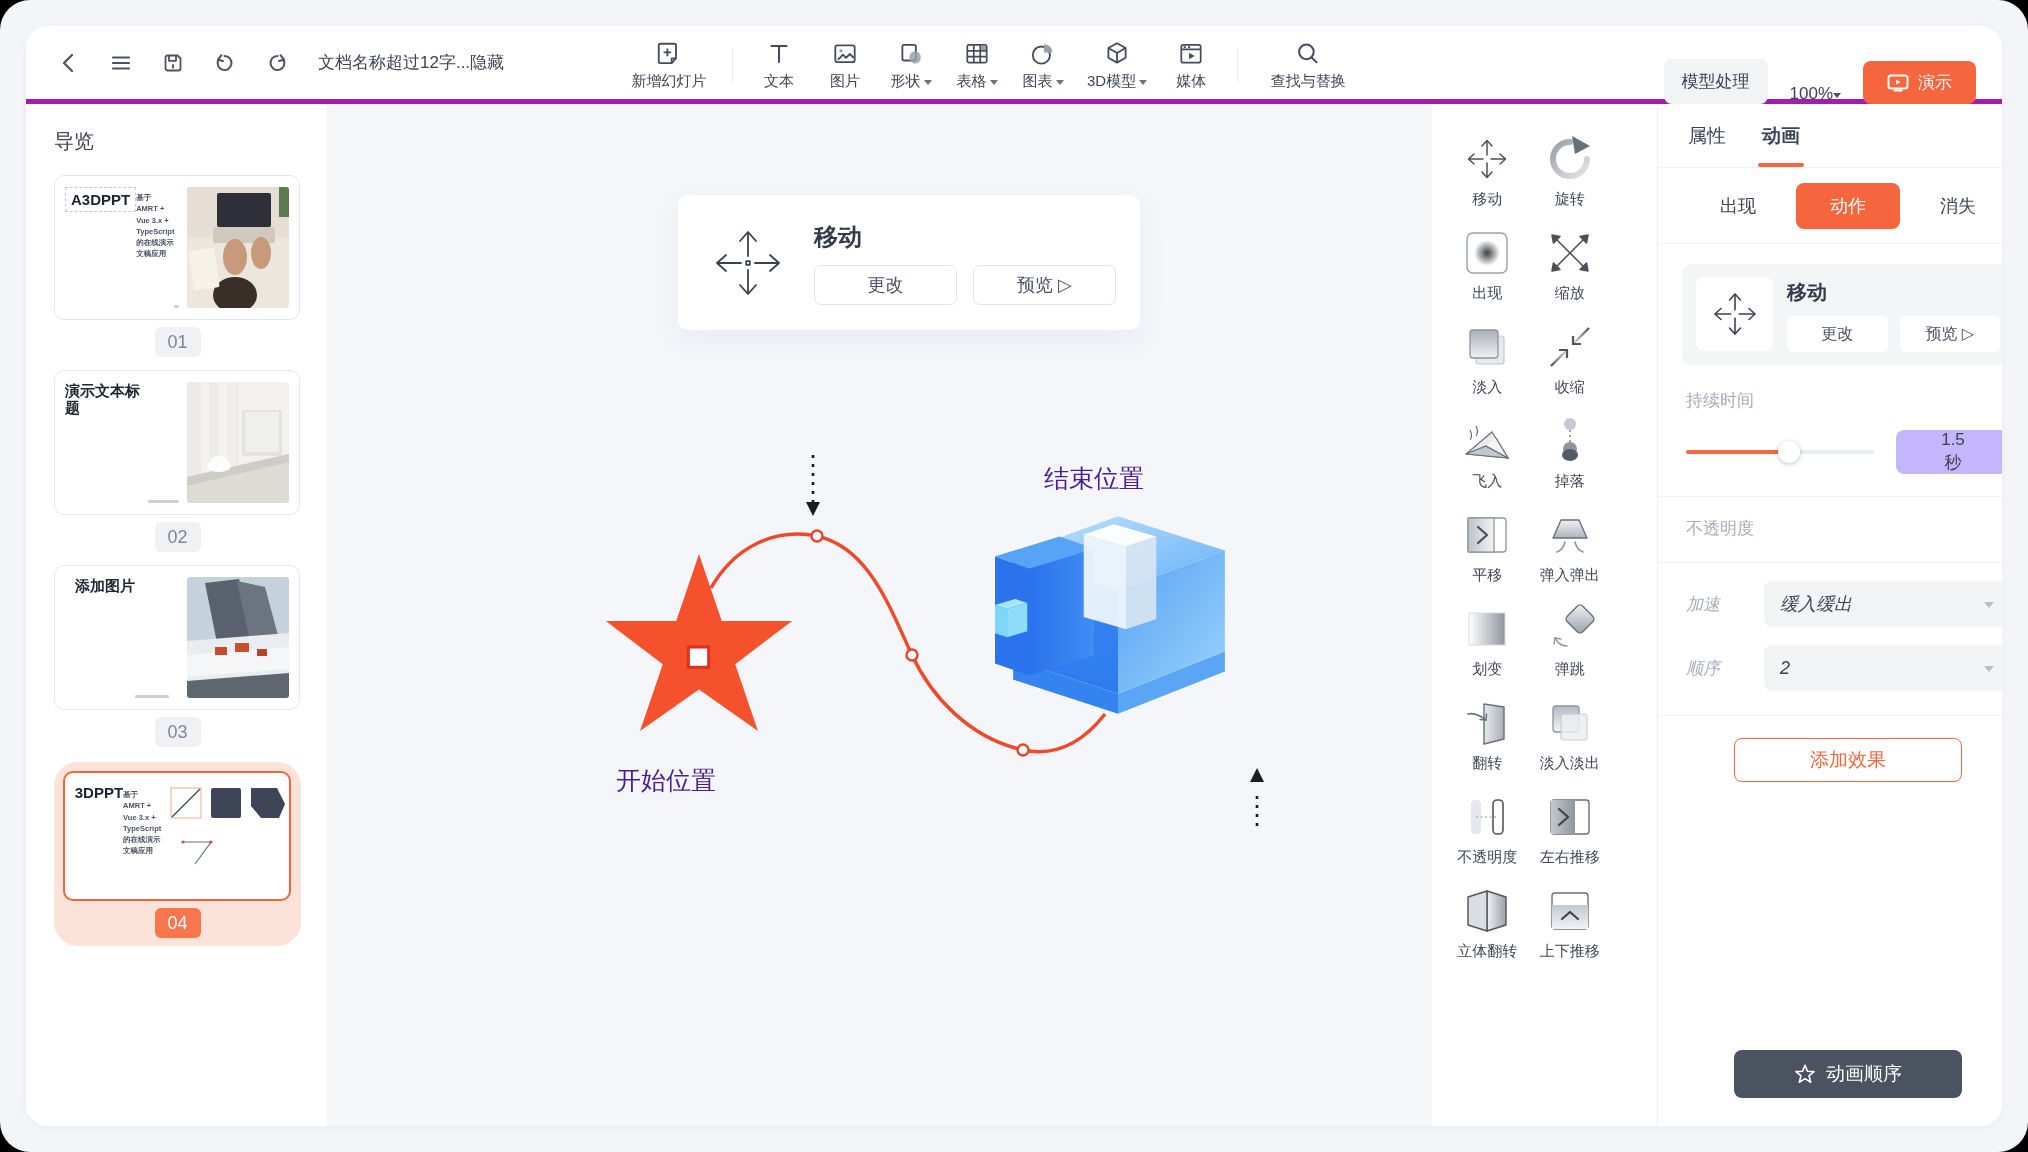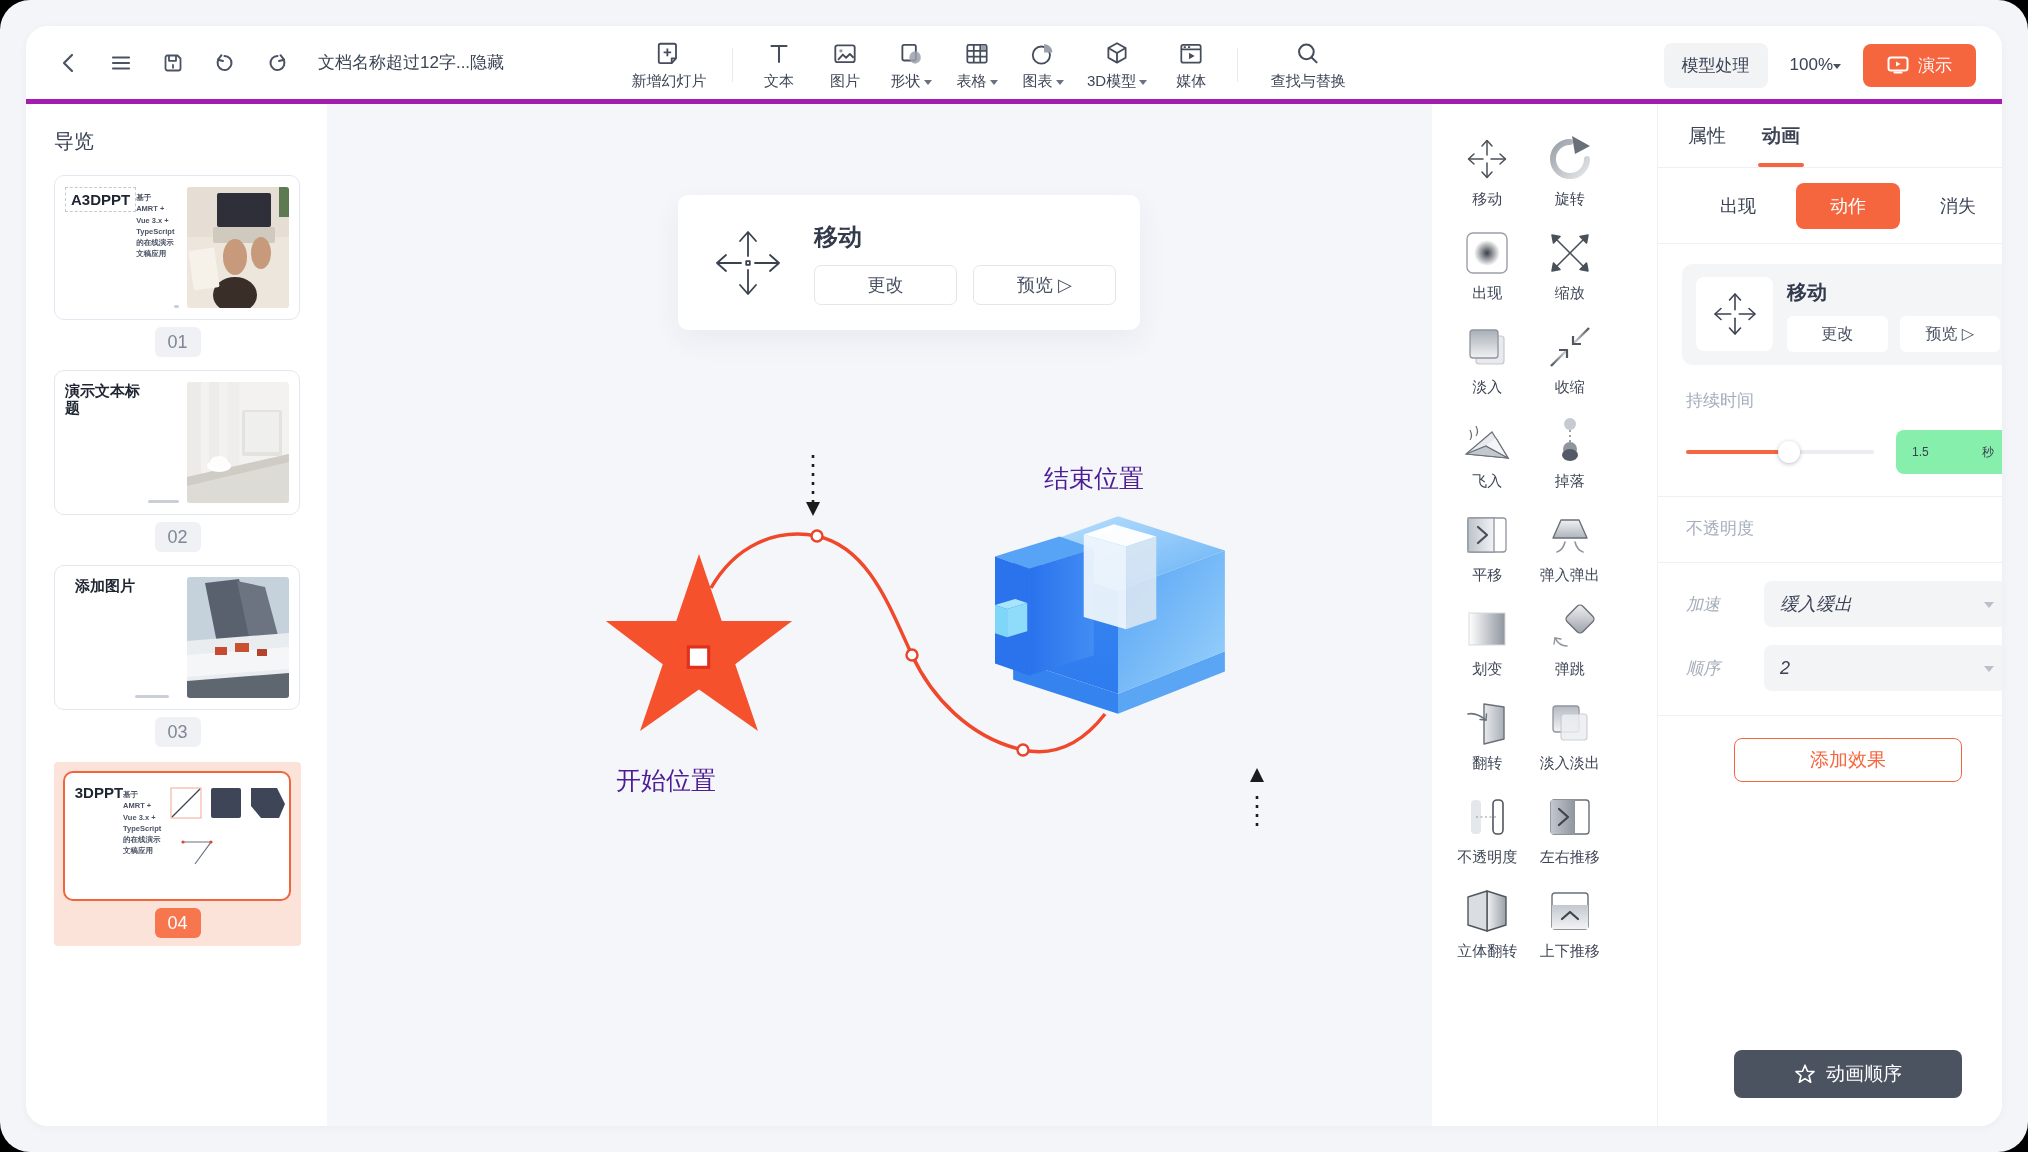--- a/index.html
+++ b/index.html
@@ -10,35 +10,35 @@
   
   .topbar { position:relative; height:78px; flex:0 0 78px; background:#fff; border-bottom:5px solid #a21caf; display:flex; align-items:center; }
   .tb-left { display:flex; align-items:center; gap:22px; padding-left:28px; }
   .icon-btn { display:flex; align-items:center; justify-content:center; width:30px; height:30px; cursor:pointer; }
   .doc-title { font-size:17px; color:#3C4454; margin-left:4px; white-space:nowrap; }
   .tb-tools { position:absolute; left:600px; top:0; height:78px; display:flex; align-items:center; gap:14px; }
   .tool { display:flex; flex-direction:column; align-items:center; justify-content:center; gap:4px; min-width:52px; padding:0 4px; cursor:pointer; }
   .tool-label { font-size:15px; color:#3E4656; display:flex; align-items:center; gap:3px; white-space:nowrap; }
   .caret { width:0; height:0; border-left:4px solid transparent; border-right:4px solid transparent; border-top:5px solid #6A7280; margin-top:2px; }
   .tb-divider { width:1px; height:34px; background:#E6E9EE; margin:0 6px; }
-  .tb-right { position:absolute; right:26px; top:0; height:78px; display:flex; align-items:center; gap:22px; }
+  .tb-right { position:absolute; right:26px; top:0; height:78px; display:flex; align-items:flex-end; gap:22px; }
   .btn-gray { background:#F2F3F5; border-radius:8px; padding:11px 18px; font-size:17px; color:#3A4254; cursor:pointer; }
   .zoom-ctl { display:flex; align-items:center; font-size:17px; color:#3A4254; cursor:pointer; }
   .zoom-ctl .caret { border-top-color:#4A5264; }
   .btn-present { background:#F5663F; color:#fff; border-radius:8px; padding:10px 24px; display:flex; align-items:center; gap:9px; font-size:17px; cursor:pointer; }
 
   
   .main { flex:1; display:flex; min-height:0; }
   .sidebar { width:301px; flex:0 0 301px; background:#fff; padding:24px 26px 0 28px; overflow:hidden; }
   .nav-title { font-size:20px; color:#3A4254; }
   .slide-list { margin-top:20px; display:flex; flex-direction:column; }
   .slide-block { margin-bottom:13px; }
   .thumb-card { width:246px; height:145px; background:#fff; border:1px solid #E3E8F0; border-radius:10px; padding:11px 10px; display:flex; gap:8px; cursor:pointer; overflow:hidden; }
   .thumb-num { width:46px; height:30px; margin:7px auto 0; background:#EFF1F4; border-radius:6px; display:flex; align-items:center; justify-content:center; font-size:18px; color:#7E8795; }
-  .sel-wrap { background:#FCE3DA; border-radius:4px; padding:9px 9px 8px; margin-top:2px; }
+  .sel-wrap { background:#FCE3DA; border-radius:24px; padding:9px 9px 8px; margin-top:2px; }
   .sel-wrap .thumb-card { border:2px solid #F0653C; width:228px; height:130px; }
   .sel-wrap .thumb-num { background:#F7764E; color:#fff; }
   .t-col { flex:1; min-width:0; display:flex; flex-direction:row;justify-content:center; }
   .t-title { font-size:15px; font-weight:bold; color:#1E2430; line-height:1.15; }
   .t-title.boxed { border:1px dashed #C4CAD4; padding:3px 5px; align-self:flex-start; }
   .t-sub { font-size:7.5px; color:#4A5264; font-weight:bold; margin-top:5px; line-height:1.5; }
   .t-lines { margin-top:6px; display:flex; flex-direction:column; gap:3px; }
   .t-lines i { display:block; height:3px; background:#CBD0D8; border-radius:2px; }
   .t-lines i.blue { background:#8FB4EA; }
   .t-foot { margin-top:auto; height:3px; width:34px; background:#CBD0D8; border-radius:2px; }
@@ -75,21 +75,21 @@
   .ec-title { font-size:20px; font-weight:bold; color:#323A4C; margin-top:2px; }
   .ec-btns { display:flex; gap:12px; margin-top:10px; }
   .ec-btn { flex:1; height:36px; background:#fff; border-radius:6px; display:flex; align-items:center; justify-content:center; font-size:16px; color:#4A5264; cursor:pointer; }
   .sect { padding:20px 28px 22px; }
   .sect-label { font-size:17px; color:#A6AEBB; }
   .slider-row { display:flex; align-items:center; gap:22px; margin-top:18px; }
   .slider { position:relative; flex:1; height:22px; cursor:pointer; }
   .slider .track { position:absolute; left:0; right:0; top:9px; height:4px; background:#ECEDF0; border-radius:2px; }
   .slider .fill { position:absolute; left:0; top:9px; height:4px; background:#F5683F; border-radius:2px; width:55%; }
   .slider .knob { position:absolute; left:55%; top:0; width:22px; height:22px; margin-left:-11px; background:#fff; border-radius:50%; box-shadow:0 1px 4px rgba(30,40,60,.3); }
-  .value-box { width:114px; height:44px; background:#86efac; border-radius:8px; display:flex; align-items:center; justify-content:space-between; padding:0 16px; font-size:12px; color:#3A4254; cursor:text; }
+  .value-box { width:114px; height:44px; background:#c4b5fd; border-radius:8px; display:flex; align-items:center; justify-content:space-between; padding:0 16px; font-size:17px; color:#3A4254; cursor:text;flex-direction:column; }
   .hdiv { height:1px; background:#EEF0F4; margin:0 0; }
   .dd-row { display:flex; align-items:center; padding:0 28px; margin-top:18px;font-style:italic; }
   .dd-row .sect-label { width:78px; flex:0 0 78px; }
   .select { flex:1; height:46px; background:#F3F4F6; border-radius:8px; display:flex; align-items:center; justify-content:space-between; padding:0 16px; font-size:18px; color:#3A4254; cursor:pointer; }
   .select .caret { border-top-color:#B9BFC9; border-left-width:5px; border-right-width:5px; border-top-width:6px; }
   .add-effect-wrap { padding:22px 0 24px; display:flex; justify-content:center; }
   .btn-add-effect { width:228px; height:44px; border:1.5px solid #F5663F; color:#F5663F; border-radius:8px; background:#fff; display:flex; align-items:center; justify-content:center; font-size:19px; cursor:pointer; }
   .insp-bottom { margin-top:auto; padding:0 0 28px; display:flex; justify-content:center; }
   .btn-dark { width:228px; height:48px; background:#4B5260; border-radius:8px; color:#fff; display:flex; align-items:center; justify-content:center; gap:10px; font-size:19px; cursor:pointer; }
   svg { display:block; }

